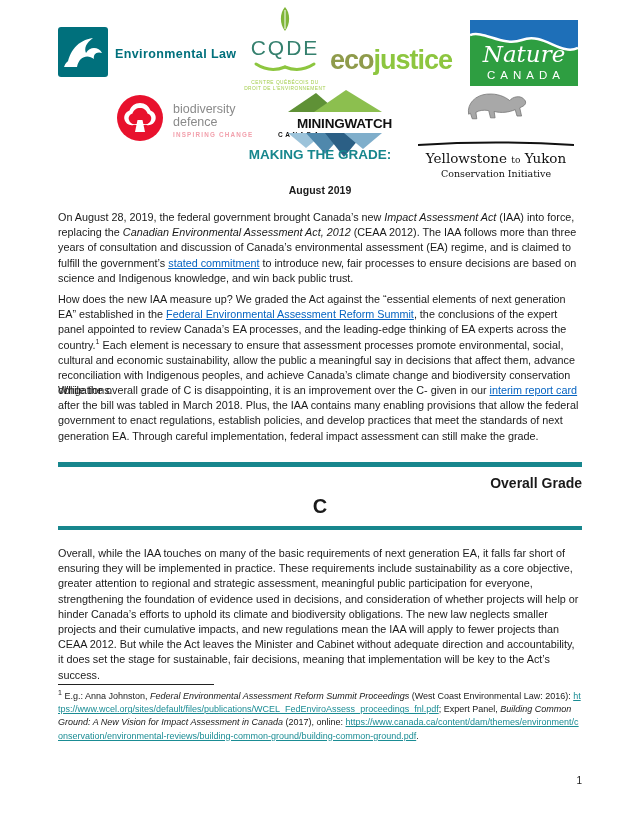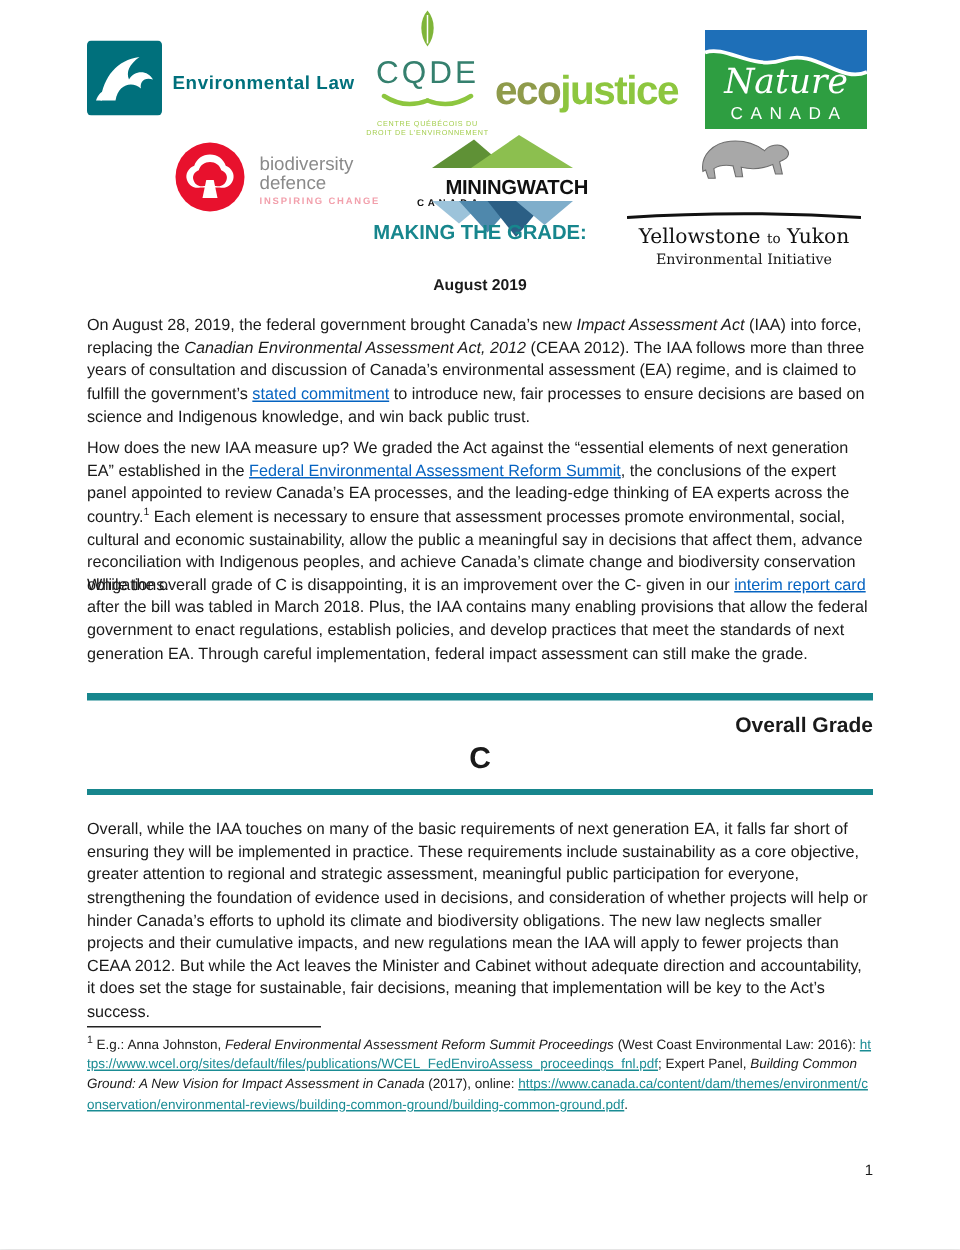--- a/index.html
+++ b/index.html
@@ -142,21 +142,21 @@
       <svg width="74" height="42" viewBox="0 0 80 46">
         <path fill="#A8A8A8" stroke="#6e6e6e" stroke-width=".8" d="M10 32 C8 20 18 11 30 10 C42 9 50 13 55 17 C58 13 66 11 70 15 C74 18 73 22 68 24 L66 25 L68 34 L63 34 L61 27 C54 30 46 31 38 29 L39 36 L34 36 L32 28 C26 27 21 28 18 30 L19 37 L14 37 L12 31 Z"></path>
       </svg>
     </span>
     <span>
       <svg width="156" height="5" viewBox="0 0 156 5">
           <path d="M0 4 Q78 -1 156 4" stroke="#111" stroke-width="2" fill="none"></path>
         </svg>
     </span>
     <div class="l1"><span>Yellowstone</span> <span class="to">to</span> <span>Yukon</span></div>
-    <div class="l2">Environmental Initiative</div>
+    <div class="l2">Conservation Initiative</div>
   </div>
 
   <div class="abs doctitle">
     <div>MAKING THE GRADE:</div>
   </div>
   <div class="abs docdate">August 2019</div>
 
   <div class="abs para p1"><span>On August 28, 2019, the federal government brought Canada’s new </span><span class="run-i">Impact Assessment Act</span><span> (IAA) into force, replacing the </span><span class="run-i">Canadian Environmental Assessment Act, 2012</span><span> (CEAA 2012). The IAA follows more than three years of consultation and discussion of Canada’s environmental assessment (EA) regime, and is claimed to fulfill the government’s </span><a class="run-a" href="#">stated commitment</a><span> to introduce new, fair processes to ensure decisions are based on science and Indigenous knowledge, and win back public trust.</span></div>
   <div class="abs para p2"><span>How does the new IAA measure up? We graded the Act against the “essential elements of next generation EA” established in the </span><a class="run-a" href="#">Federal Environmental Assessment Reform Summit</a><span>, the conclusions of the expert panel appointed to review Canada’s EA processes, and the leading-edge thinking of EA experts across the country.</span><sup>1</sup><span> Each element is necessary to ensure that assessment processes promote environmental, social, cultural and economic sustainability, allow the public a meaningful say in decisions that affect them, advance reconciliation with Indigenous peoples, and achieve Canada’s climate change and biodiversity conservation obligations.</span></div>
   <div class="abs para p3"><span>While the overall grade of C is disappointing, it is an improvement over the C- given in our </span><a class="run-a" href="#">interim report card</a><span> after the bill was tabled in March 2018. Plus, the IAA contains many enabling provisions that allow the federal government to enact regulations, establish policies, and develop practices that meet the standards of next generation EA. Through careful implementation, federal impact assessment can still make the grade.</span></div>

